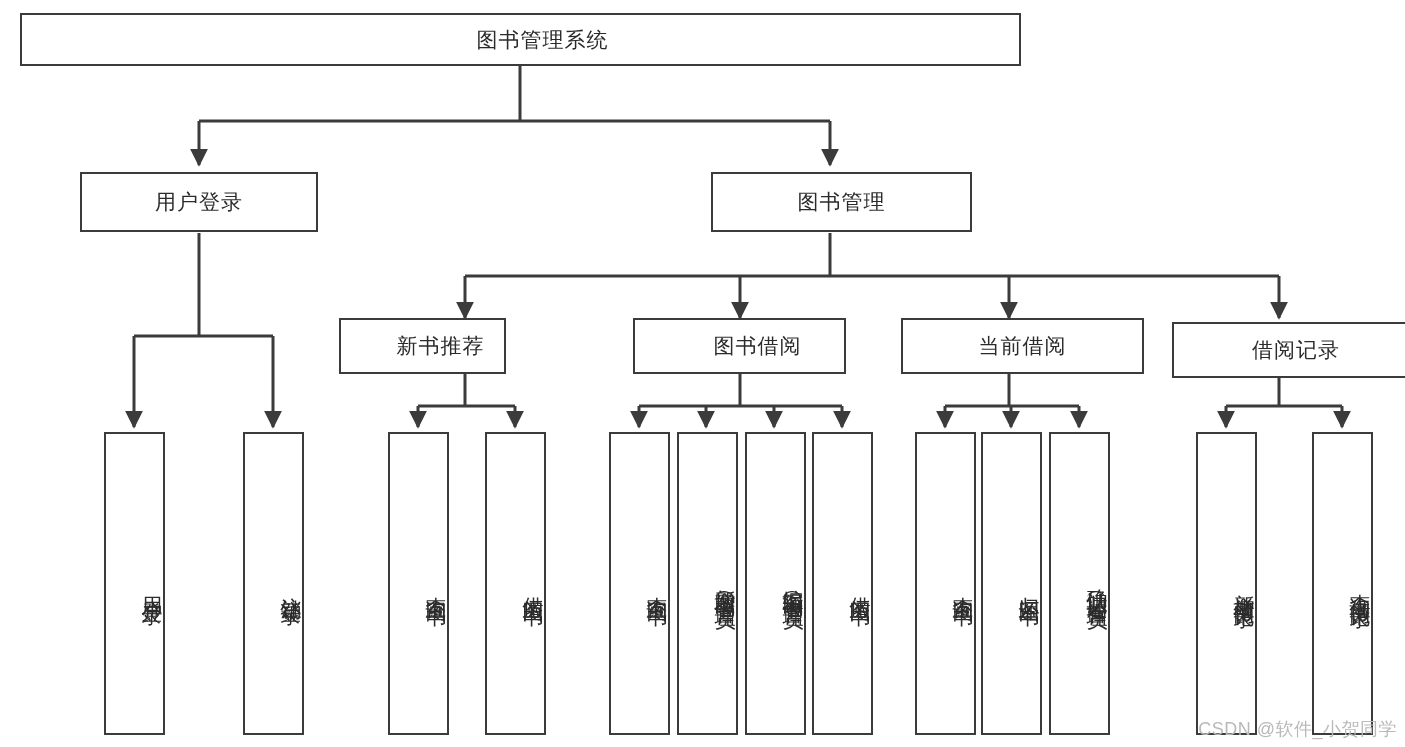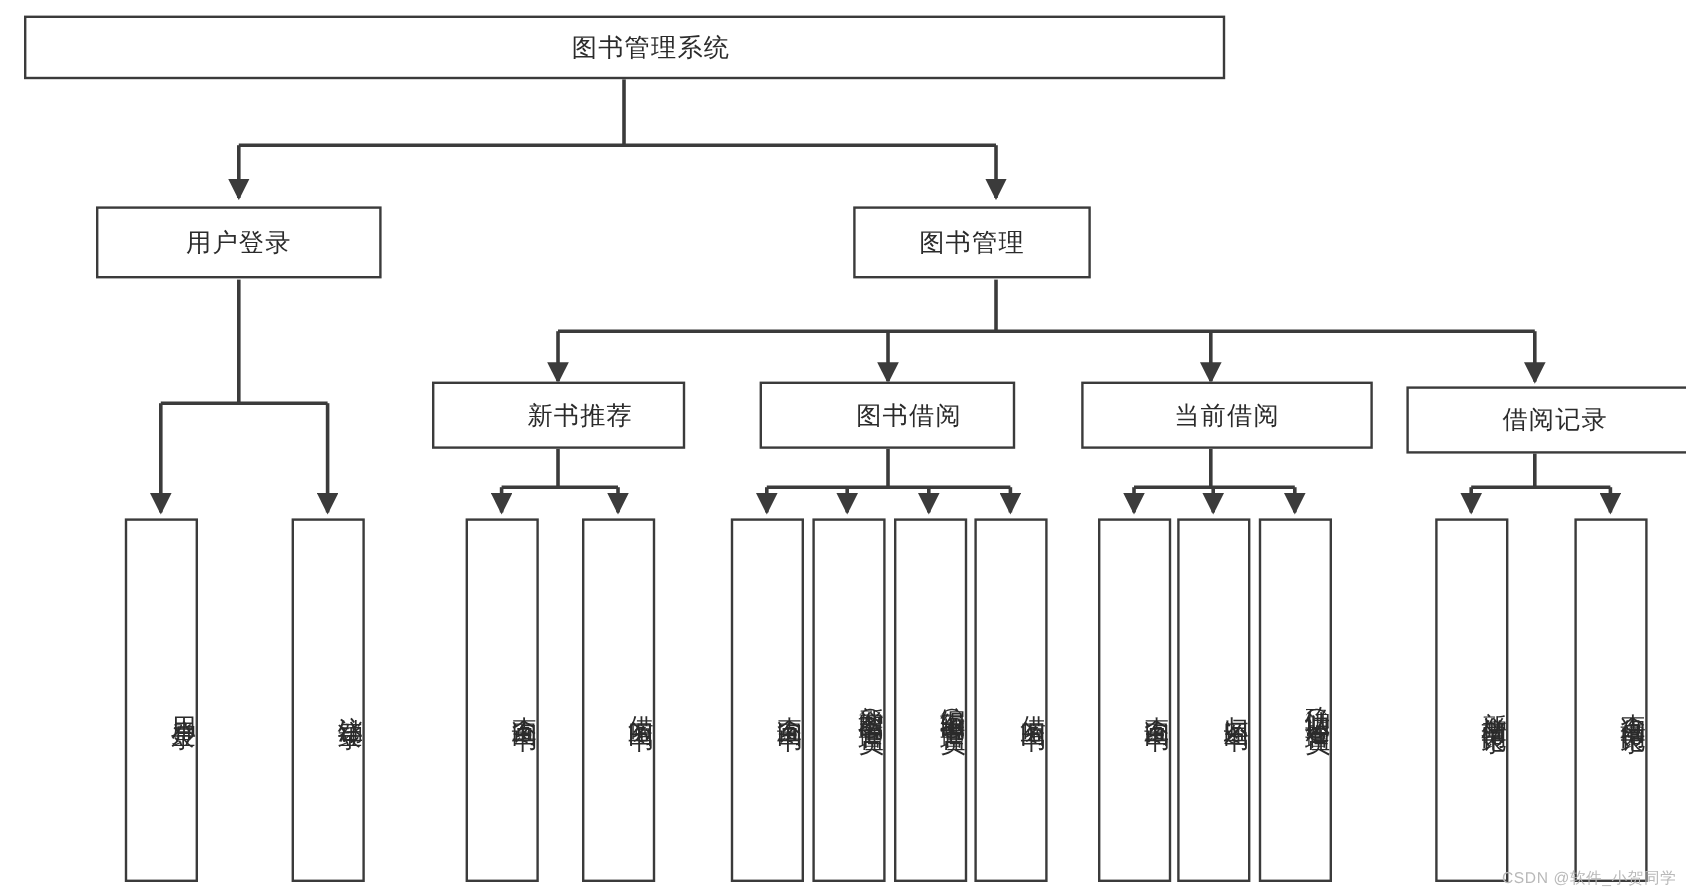--- a/index.html
+++ b/index.html
@@ -50,21 +50,21 @@
     left: 0;
     top: 0;
     width: 1405px;
     height: 747px;
     pointer-events: none;
   }
   .watermark {
     position: absolute;
     right: 8px;
     bottom: 6px;
-    font-size: 13px;
+    font-size: 18px;
     color: #b9b9b9;
     letter-spacing: 0.5px;
     white-space: nowrap;
   }
 </style>
 </head>
 <body>
 
 <div id="canvas">
 
@@ -119,25 +119,25 @@
   </svg>
 
   <div class="node horiz" style="left:20px; top:13px; width:1001px; height:53px;padding-left:44px;">
     <span class="label">图书管理系统</span>
   </div>
 
   <div class="node horiz" style="left:80px; top:172px; width:238px; height:60px;">
     <span class="label">用户登录</span>
   </div>
 
-  <div class="node horiz" style="left:711px; top:172px; width:198px; height:60px;">
+  <div class="node horiz" style="left:711px; top:172px; width:261px; height:60px;">
     <span class="label">图书管理</span>
   </div>
 
-  <div class="node horiz" style="left:360px; top:318px; width:211px; height:56px;padding-left:36px;">
+  <div class="node horiz" style="left:339px; top:318px; width:167px; height:56px;padding-left:36px;">
     <span class="label">新书推荐</span>
   </div>
 
   <div class="node horiz" style="left:633px; top:318px; width:213px; height:56px;padding-left:36px;">
     <span class="label">图书借阅</span>
   </div>
 
   <div class="node horiz" style="left:901px; top:318px; width:243px; height:56px;">
     <span class="label">当前借阅</span>
   </div>

